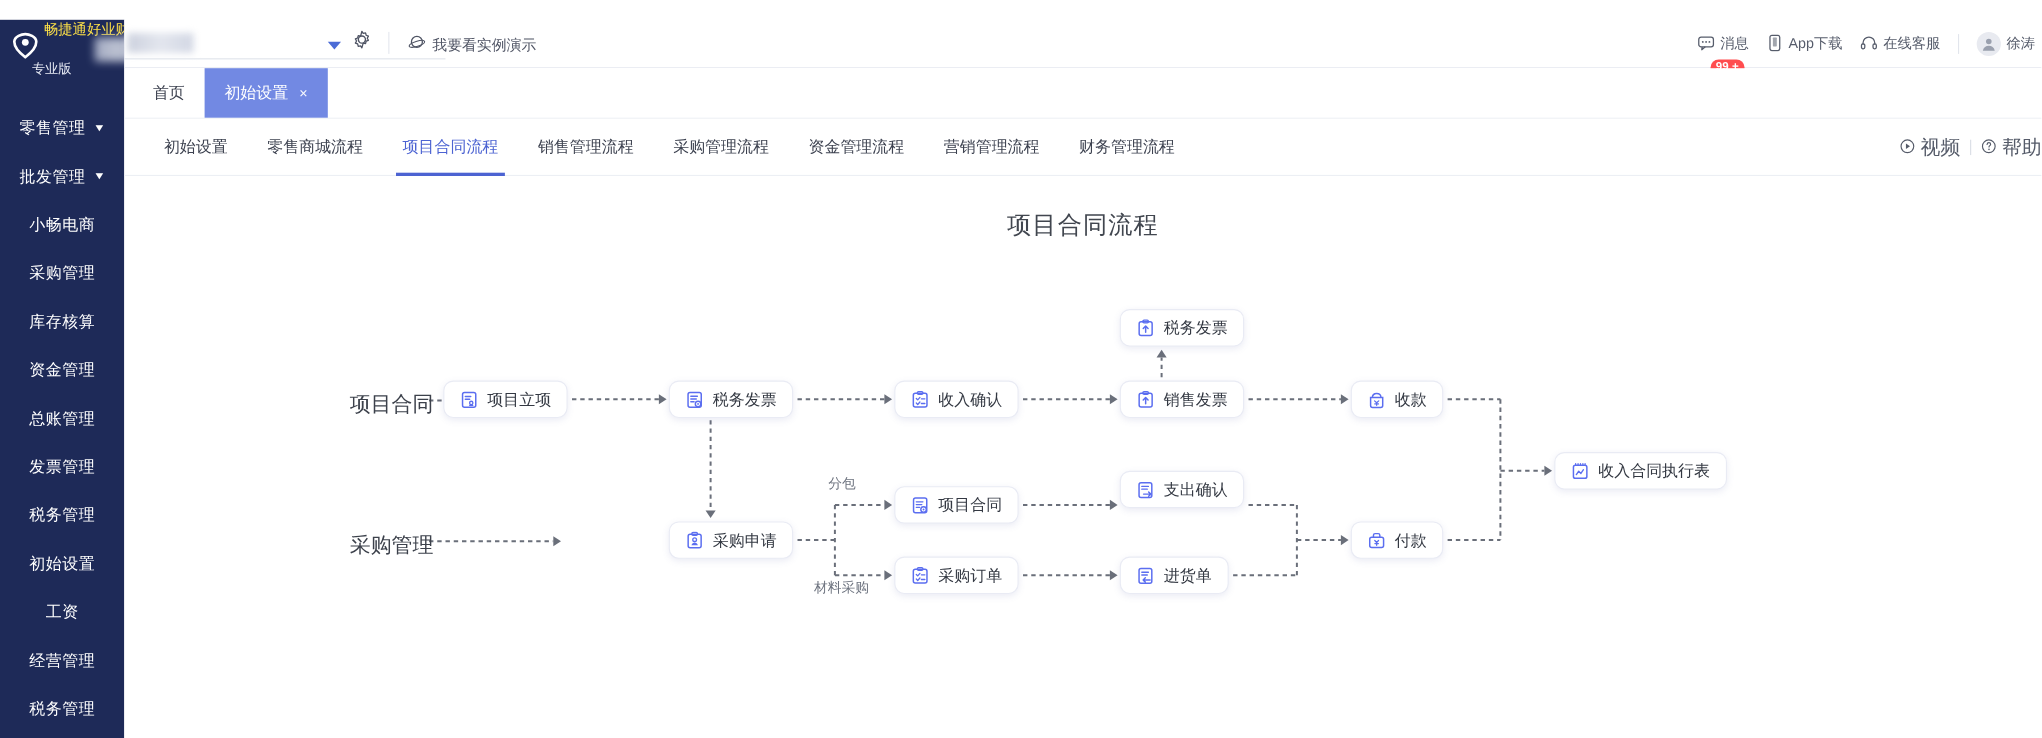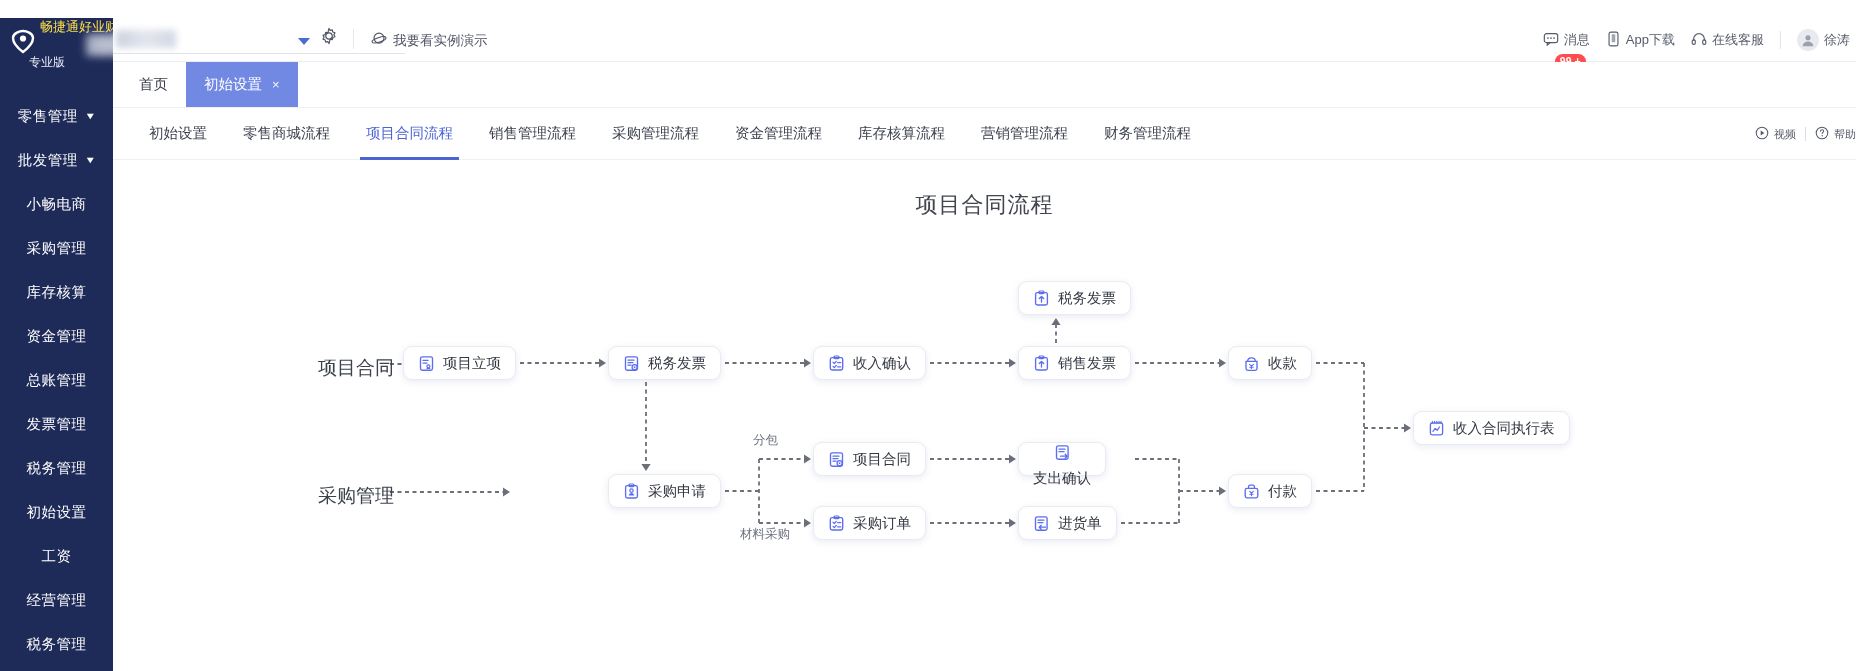--- a/index.html
+++ b/index.html
@@ -106,37 +106,37 @@
     position:relative; padding:0 18px; height:52px; display:flex; align-items:center;
     font-size:14.5px; color:#3d4250; cursor:pointer; white-space:nowrap;
   }
   .mtab.active { color:#4c63d2; }
   .mtab.active::after {
     content:""; position:absolute; left:12px; right:12px; bottom:0; height:2.5px;
     background:#4c63d2;
   }
   .modtabs-right {
     position:absolute; right:0px; top:0; height:52px; display:flex; align-items:center;
-    gap:9px; font-size:11px; color:#555b69;
+    gap:9px; font-size:18px; color:#555b69;
   }
   .mr-item { display:flex; align-items:center; gap:5px; cursor:pointer; white-space:nowrap;}
   .mr-div { width:1px; height:14px; background:#d9dde5; }
 
   
   .canvas { position:absolute; left:113px; top:160px; right:0; bottom:0; background:#ffffff; overflow:hidden;}
   .chart-title {
     position:absolute; left:0; right:0; top:30px; text-align:center;
     font-size:22px; color:#41464f; letter-spacing:1px;
   }
   #flow { position:absolute; left:0; top:0; }
 
   .node {
     position:absolute; display:flex; align-items:center; gap:8px;
     background:#ffffff; border:1px solid #e9ebf4; border-radius:9px;
-    padding:1px 14px; height:34px;
+    padding:12px 14px; height:34px;
     box-shadow:0 2px 7px rgba(92,103,170,.13);
     font-size:14.5px; color:#333842; white-space:nowrap; cursor:pointer;
   }
   .node .ic { width:17px; height:17px; flex:0 0 17px; display:block; }
   .rowlabel {
     position:absolute; font-size:19px; color:#3c414b; white-space:nowrap;
   }
   .edgelabel {
     position:absolute; font-size:12.5px; color:#6d737f; white-space:nowrap;
   }
@@ -288,23 +288,20 @@
           <span>项目合同流程</span>
         </div>
         <div class="mtab">
           <span>销售管理流程</span>
         </div>
         <div class="mtab">
           <span>采购管理流程</span>
         </div>
         <div class="mtab">
           <span>资金管理流程</span>
-        </div>
-        <div class="mtab">
-          <span>库存核算流程</span>
         </div>
         <div class="mtab">
           <span>营销管理流程</span>
         </div>
         <div class="mtab">
           <span>财务管理流程</span>
         </div>
       </div>
     <div class="modtabs-right" id="mtools">
         <div class="mr-item">
@@ -448,21 +445,21 @@
           <span>项目合同</span>
         </div>
         <div class="node" style="left: 700px; top: 346px;">
           <svg class="ic" viewBox="0 0 17 17">
             <rect x="2.3" y="2.6" width="12.4" height="12.4" rx="1.8" fill="none" stroke="#5b6ef0" stroke-width="1.35"></rect>
             <rect x="6" y="1" width="5" height="2.6" rx="1" fill="none" stroke="#5b6ef0" stroke-width="1.2"></rect>
             <path d="M5 7.2l1.3 1.3 2-2.2M9.6 7.6h3.2M5 11.4l1.3 1.3 2-2.2M9.6 11.8h3.2" stroke="#5b6ef0" stroke-width="1.2" fill="none" stroke-linecap="round" stroke-linejoin="round"></path>
           </svg>
           <span>采购订单</span>
         </div>
-        <div class="node" style="left: 905px; top: 282px; flex-direction: column;">
+        <div class="node" style="left: 905px; top: 268px;">
           <svg class="ic" viewBox="0 0 17 17">
             <rect x="2.5" y="1.8" width="11.6" height="13.4" rx="1.8" fill="none" stroke="#5b6ef0" stroke-width="1.35"></rect>
             <path d="M5 5.2h6M5 7.7h5" stroke="#5b6ef0" stroke-width="1.25" stroke-linecap="round"></path>
             <path d="M6.6 12.2h6.4M11.2 10.2l2 2-2 2" fill="none" stroke="#5b6ef0" stroke-width="1.3" stroke-linecap="round" stroke-linejoin="round"></path>
           </svg>
           <span>支出确认</span>
         </div>
         <div class="node" style="left: 905px; top: 346px;">
           <svg class="ic" viewBox="0 0 17 17">
             <rect x="2.5" y="1.8" width="11.6" height="13.4" rx="1.8" fill="none" stroke="#5b6ef0" stroke-width="1.35"></rect>

